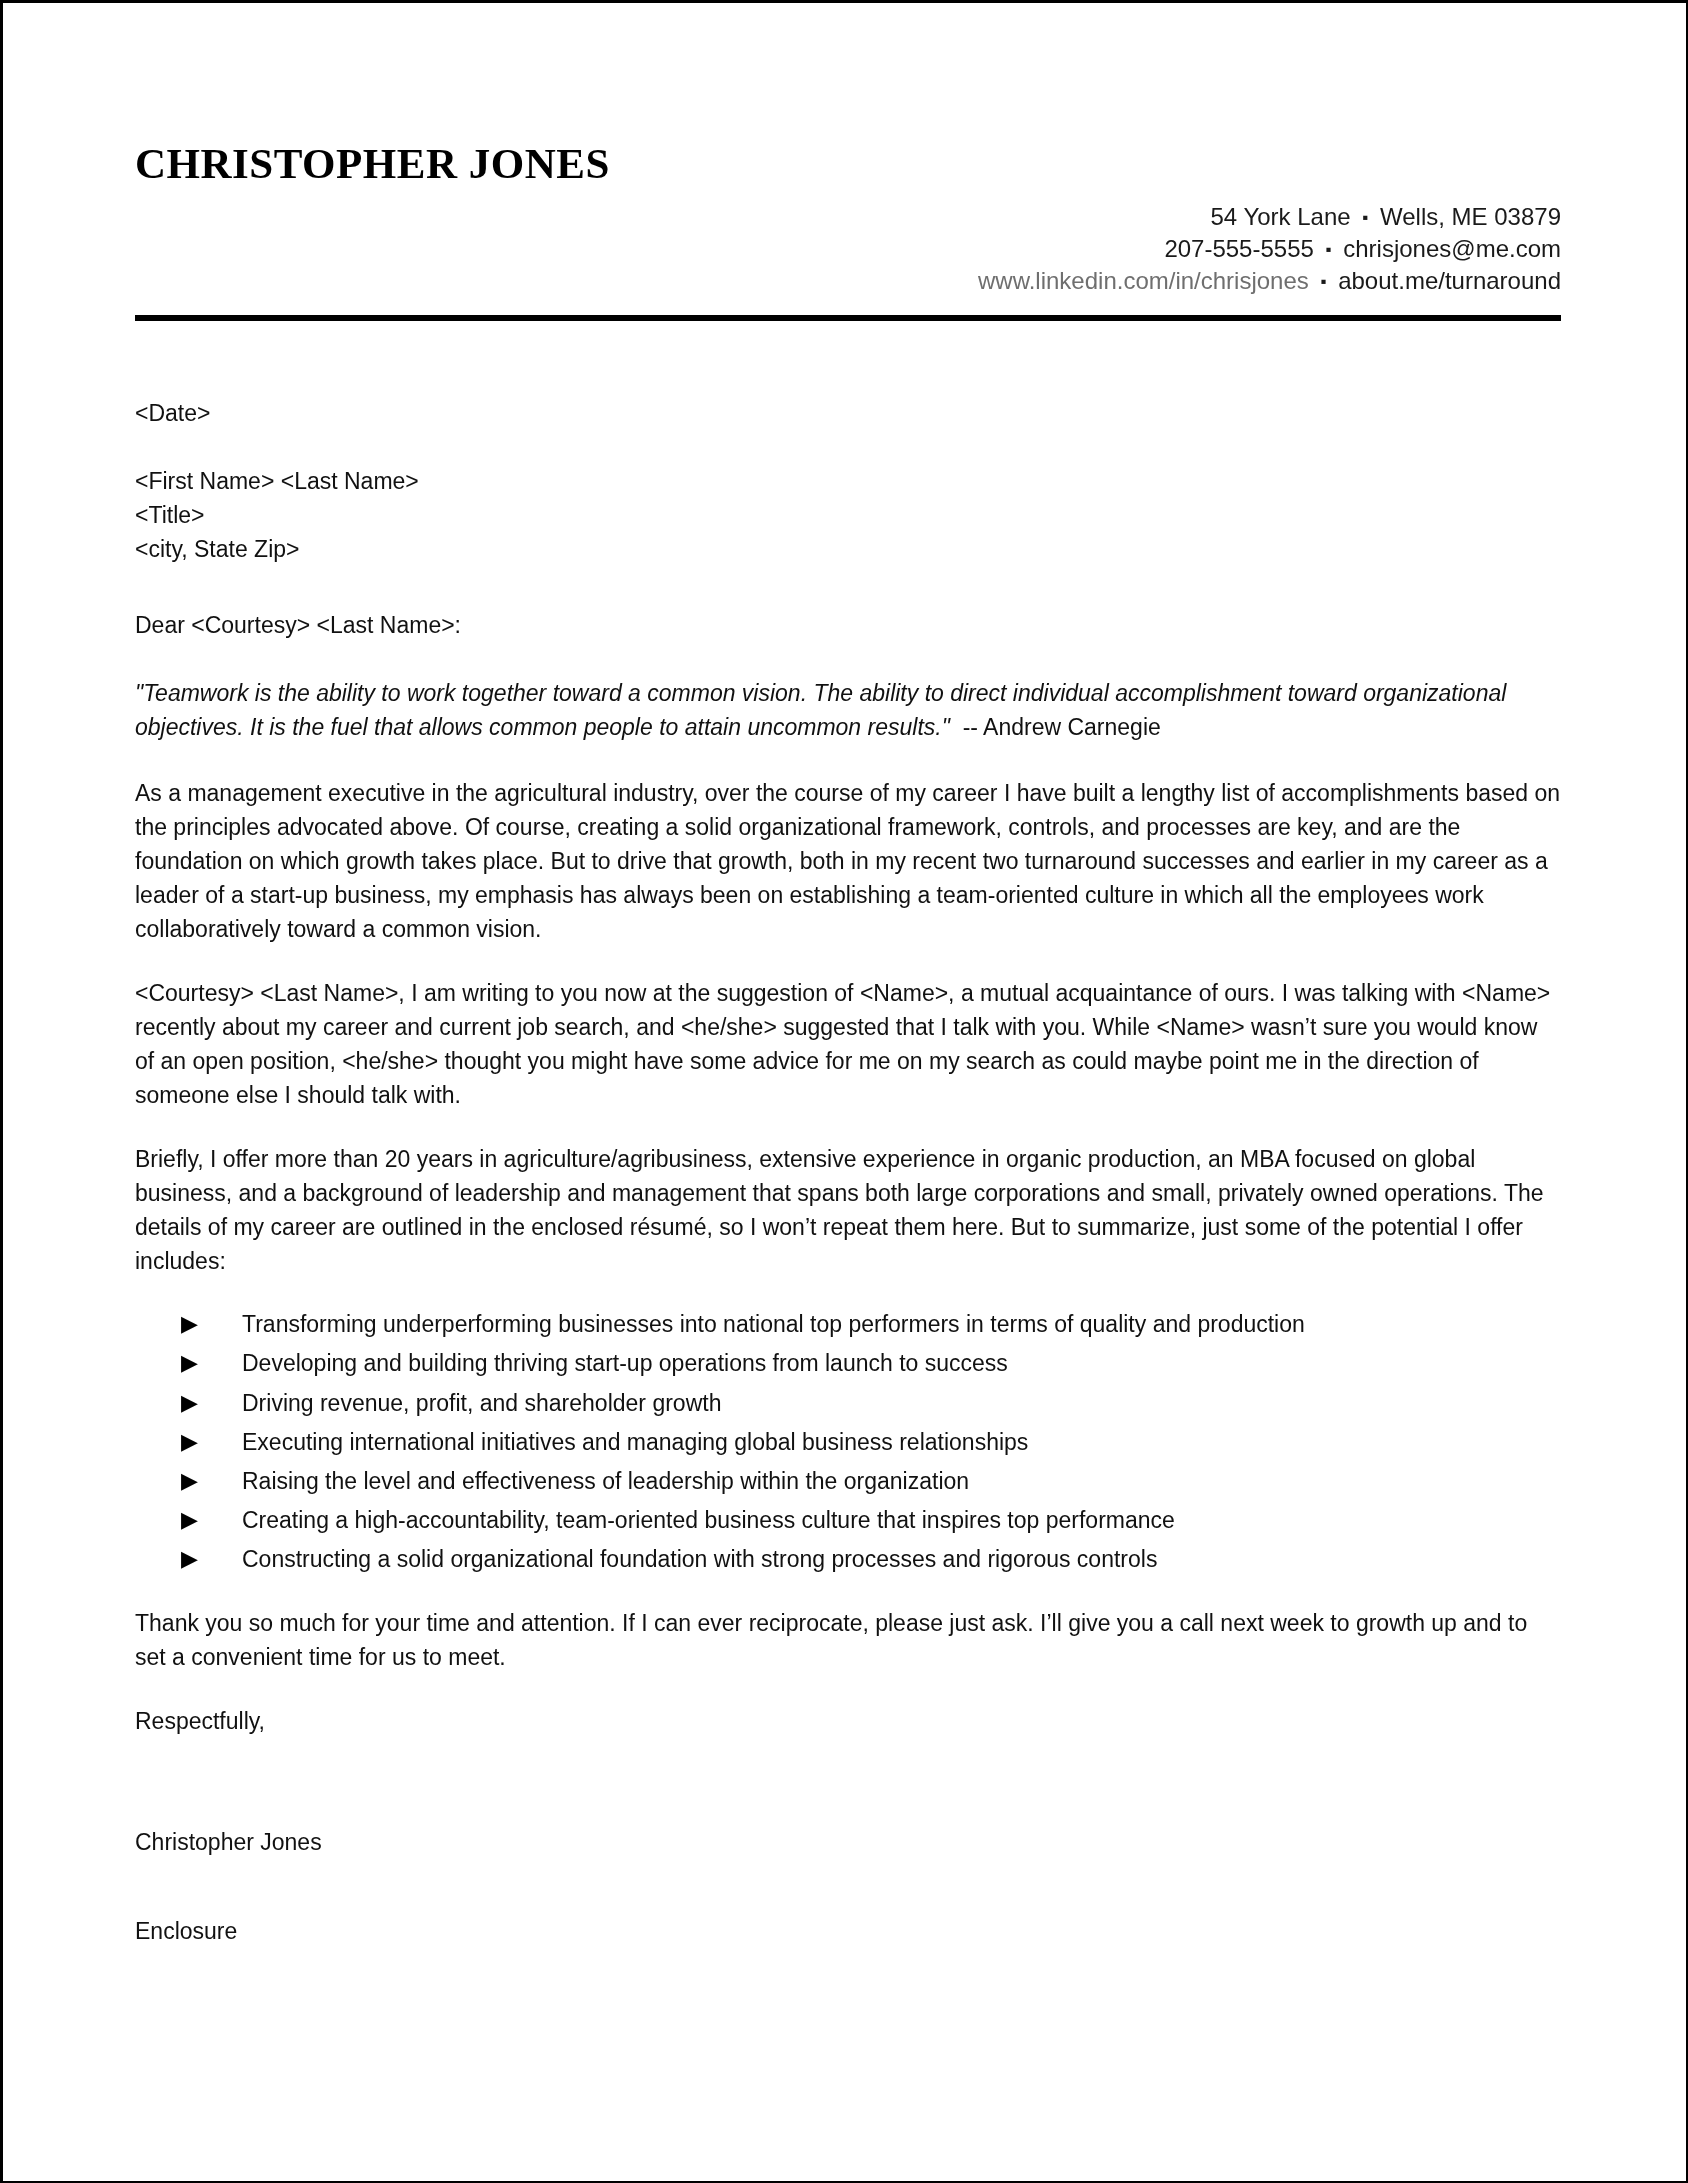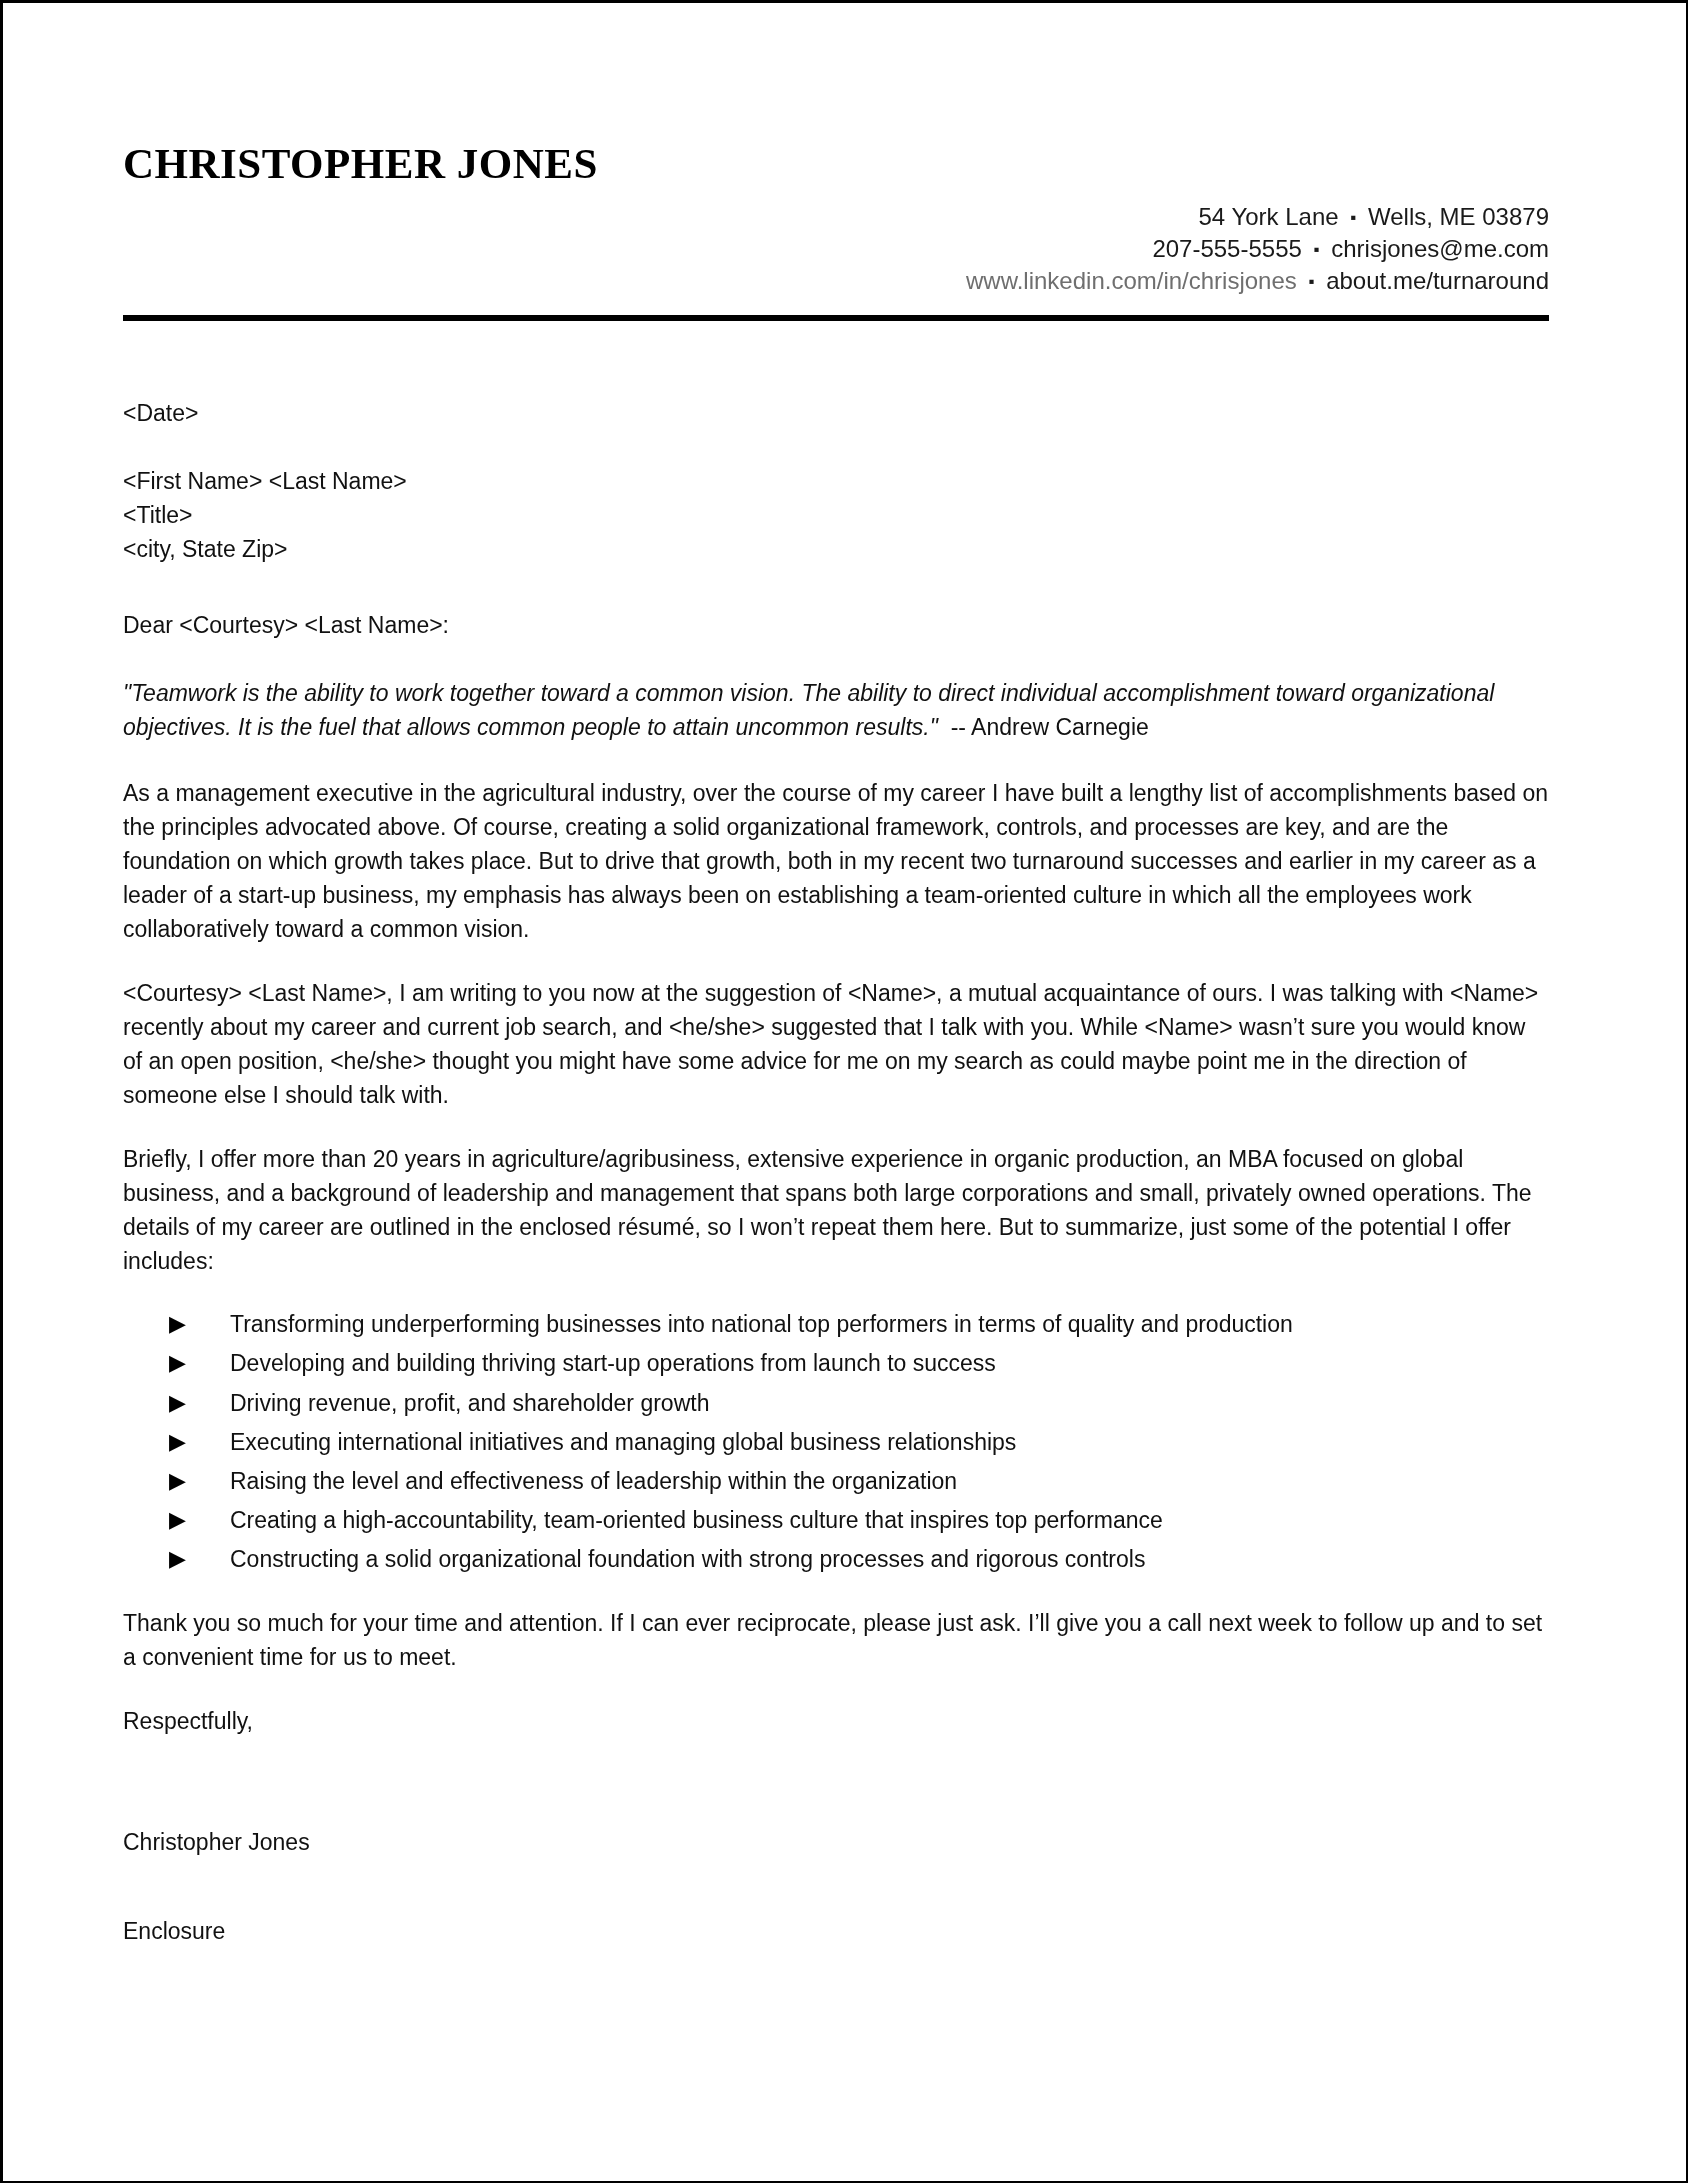--- a/index.html
+++ b/index.html
@@ -15,21 +15,21 @@
     position: relative;
     width: 1689px;
     height: 2184px;
     box-sizing: border-box;
     background: #ffffff;
     border: 3px solid #000000;
     overflow: hidden;
   }
   .inner {
     position: absolute;
-    left: 120px;
+    left: 132px;
     top: 0;
     width: 1426px;
   }
 
   
   .letterhead-name {
     font-family: "Liberation Serif", serif;
     font-weight: bold;
     font-size: 43px;
     letter-spacing: 0.5px;
@@ -188,21 +188,21 @@
         <li>
           <span class="marker">▶</span>
           <span>Creating a high-accountability, team-oriented business culture that inspires top performance</span>
         </li>
         <li>
           <span class="marker">▶</span>
           <span>Constructing a solid organizational foundation with strong processes and rigorous controls</span>
         </li>
       </ul>
 
-      <p class="para">Thank you so much for your time and attention. If I can ever reciprocate, please just ask. I’ll give you a call next week to follow up and to set a convenient time for us to meet.</p>
+      <p class="para">Thank you so much for your time and attention. If I can ever reciprocate, please just ask. I’ll give you a call next week to growth up and to set a convenient time for us to meet.</p>
 
       <p class="para sign-off">Respectfully,</p>
       <p class="para sign-name">Christopher Jones</p>
       <p class="para enclosure">Enclosure</p>
 
     </div>
   </div>
 </div>
 
 

